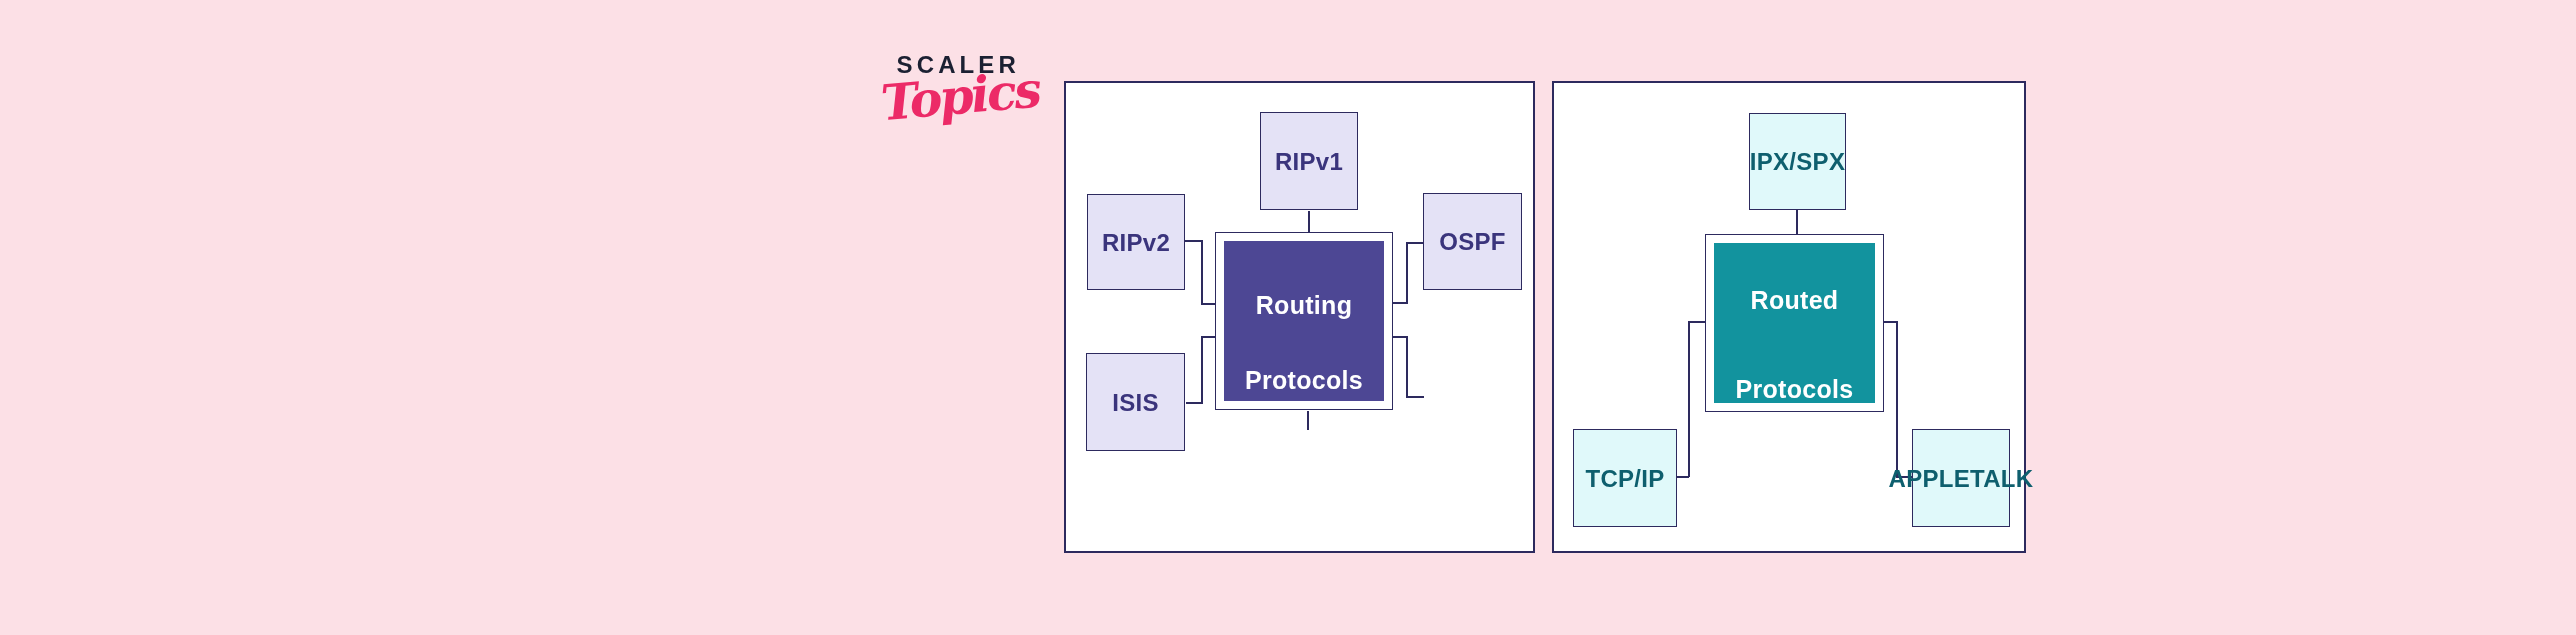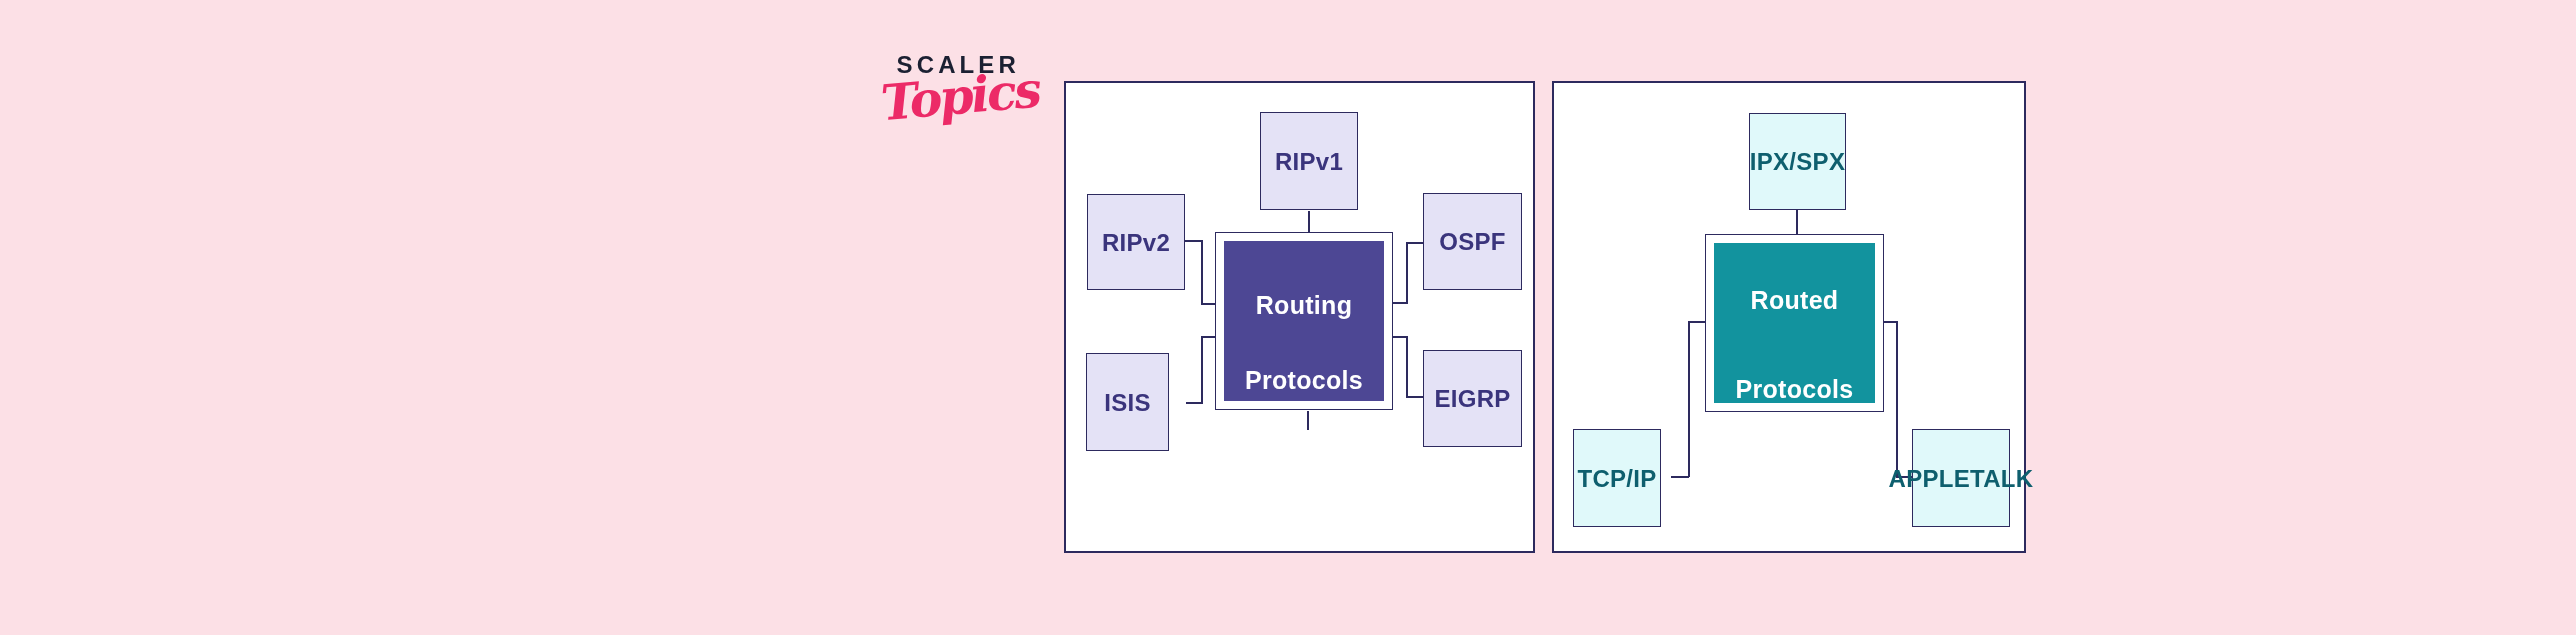--- a/index.html
+++ b/index.html
@@ -100,25 +100,22 @@
       <span>RIP</span>
       <span>v1</span>
     </div>
     <div class="node lav" style="left:21px;top:111px;width:98px;height:96px">
       <span>RIP</span>
       <span>v2</span>
     </div>
     <div class="node lav" style="left:357px;top:110px;width:99px;height:97px">
       <span>OSPF</span>
     </div>
-    <div class="node lav" style="left:20px;top:270px;width:83px;height:98px">
+    <div class="node lav" style="left:20px;top:270px;width:99px;height:98px">
       <span>ISIS</span>
-    </div>
-    <div class="node lav" style="left:357px;top:267px;width:99px;height:97px">
-      <span>EIGRP</span>
     </div>
 
     <div class="center-outer" style="left:149px;top:149px;width:178px;height:178px">
       <div class="center-fill purple">
         <span>Routing</span>
         <span>Protocols</span>
       </div>
     </div>
   </div>
 
@@ -131,21 +128,21 @@
     <div class="wire" style="left:117px;top:393px;width:18px;height:1.5px"></div>
 
     <div class="wire" style="left:329px;top:238px;width:14.4px;height:1.5px"></div>
     <div class="wire" style="left:342px;top:238px;width:1.5px;height:156px"></div>
     <div class="wire" style="left:342px;top:393px;width:16.5px;height:1.5px"></div>
 
     <div class="node cyan" style="left:195px;top:30px;width:97px;height:97px">
       <span>IPX/</span>
       <span>SPX</span>
     </div>
-    <div class="node cyan" style="left:19px;top:346px;width:88px;height:98px">
+    <div class="node cyan" style="left:19px;top:346px;width:104px;height:98px">
       <span>TCP/</span>
       <span>IP</span>
     </div>
     <div class="node cyan" style="left:358px;top:346px;width:98px;height:98px">
       <span>APPLE</span>
       <span>TALK</span>
     </div>
 
     <div class="center-outer" style="left:151px;top:151px;width:179px;height:178px">
       <div class="center-fill teal">

